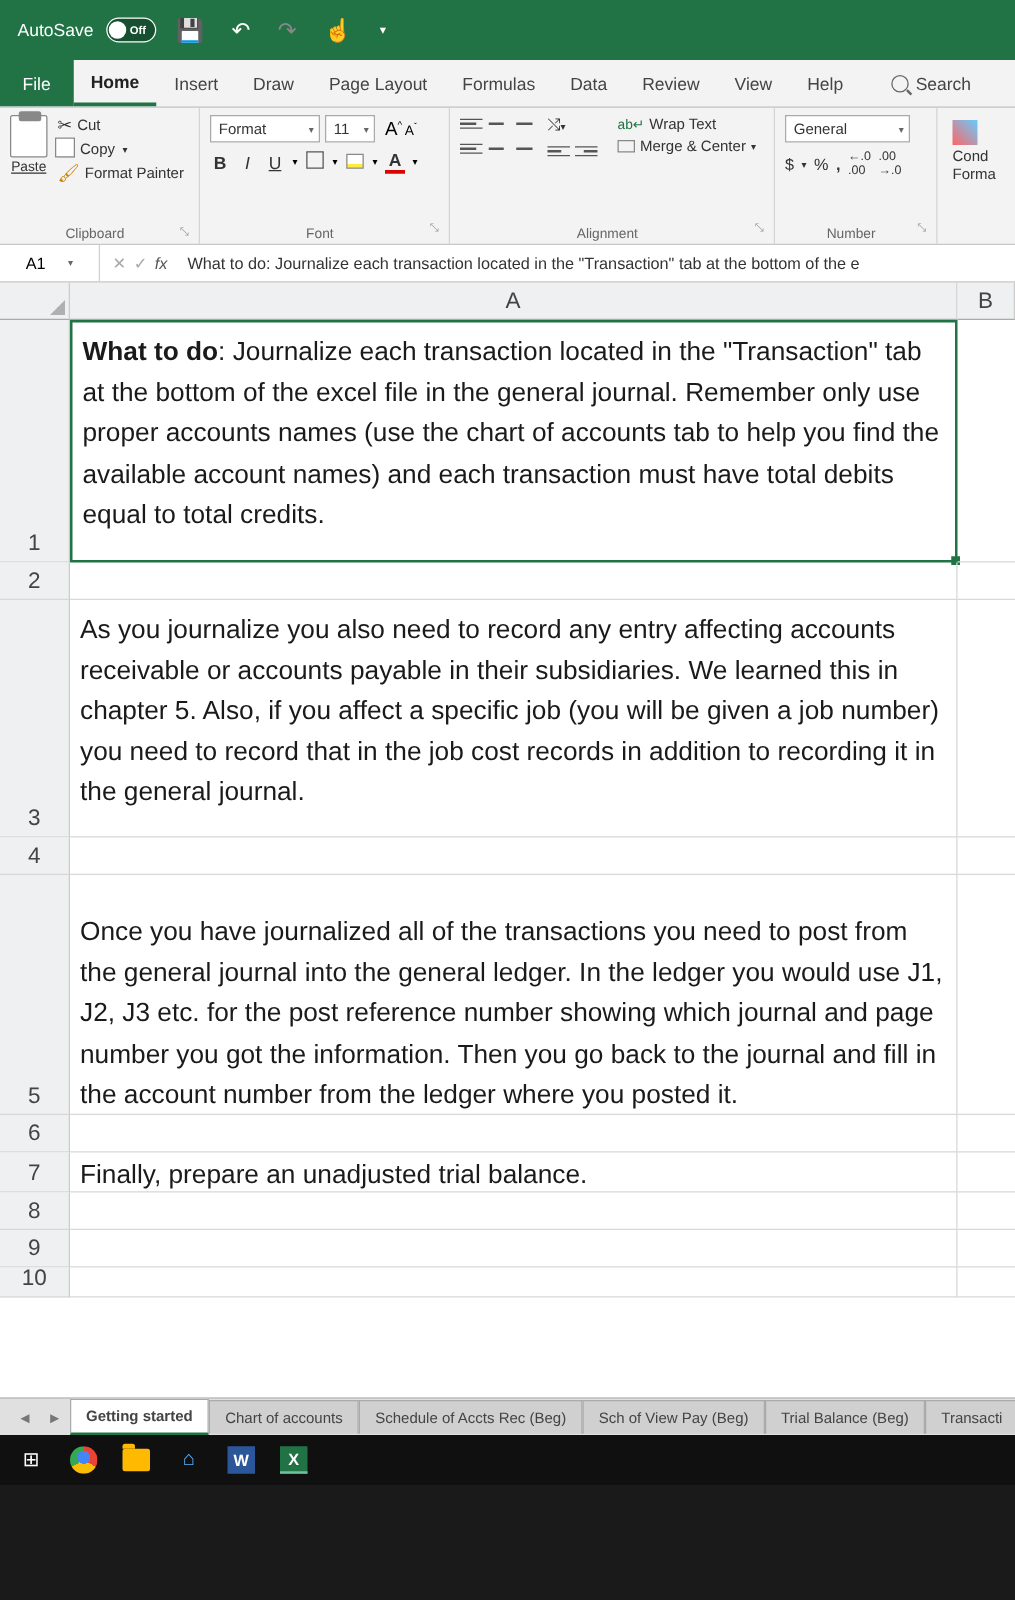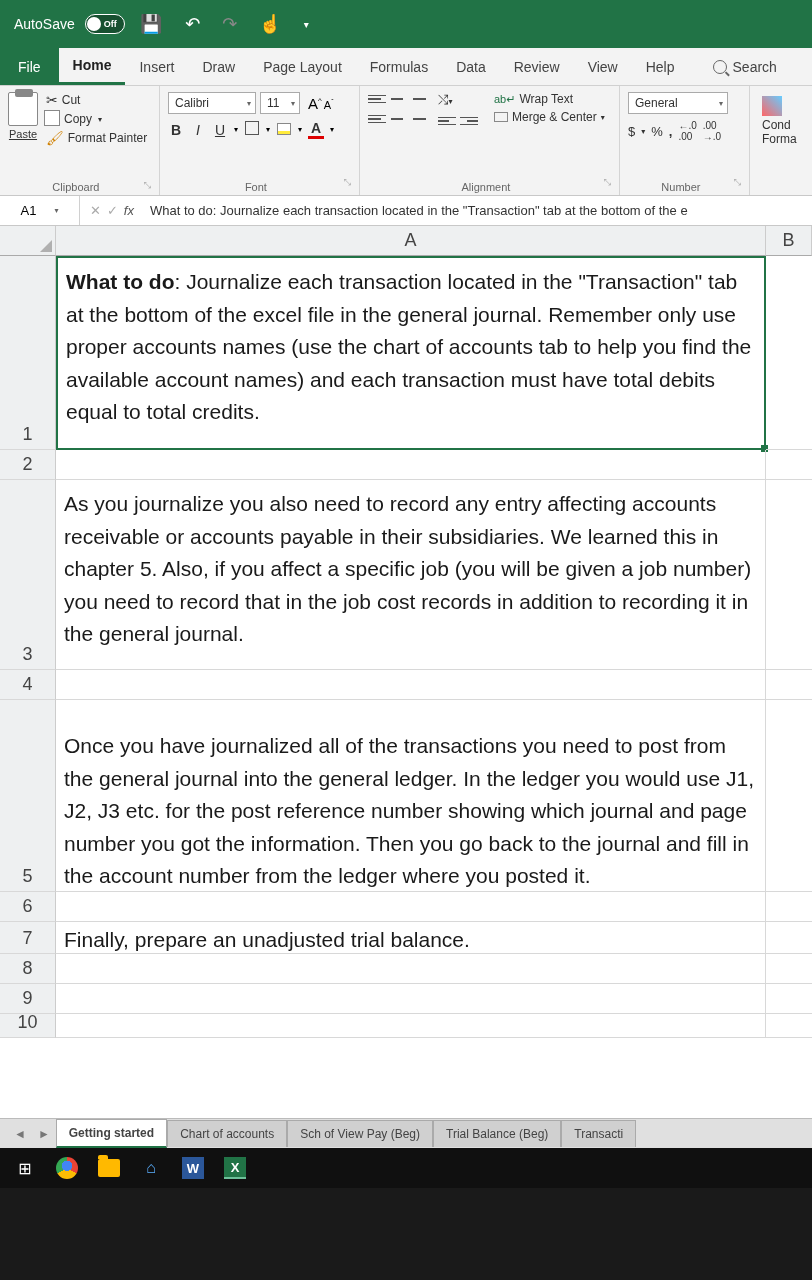--- a/index.html
+++ b/index.html
@@ -165,21 +165,21 @@
     <div style="display:flex;justify-content:space-between;align-items:center;">
         <span class="rgroup-lbl" style="flex:1;">Clipboard</span>
         <span class="launcher">⤡</span>
       </div>
   </div>
 
   <div class="rgroup" style="width:200px;">
     <div style="display:flex;flex-direction:column;">
       <div class="font-top">
         <div class="font-sel wide">
-            <span>Calibri</span>
+            <span>Format</span>
             <span class="drop-arr">▾</span>
           </div>
         <div class="font-sel narrow">
             <span>11</span>
             <span class="drop-arr">▾</span>
           </div>
         <div class="aa">
             <span class="big">A<sup style="font-size:8px;">^</sup></span>
             <span class="sml">A<sup style="font-size:7px;">ˇ</sup></span>
           </div>
@@ -363,20 +363,21 @@
   <div class="rowh" style="top:788px;height:24px;">10</div>
   <div class="cell" style="top:788px;height:24px;"></div>
   <div class="cellB" style="top:788px;height:24px;"></div>
 </div>
 
 <div class="sheettabs">
   <span class="nav-arr">◄</span>
   <span class="nav-arr">►</span>
   <div class="stab active">Getting started</div>
   <div class="stab">Chart of accounts</div>
+  <div class="stab">Schedule of Accts Rec (Beg)</div>
   <div class="stab">Sch of View Pay (Beg)</div>
   <div class="stab">Trial Balance (Beg)</div>
   <div class="stab">Transacti</div>
 </div>
 
 <div class="taskbar">
   <div class="tb-ico winstart">⊞</div>
   <div class="tb-ico">
       <div class="chrome"></div>
     </div>

